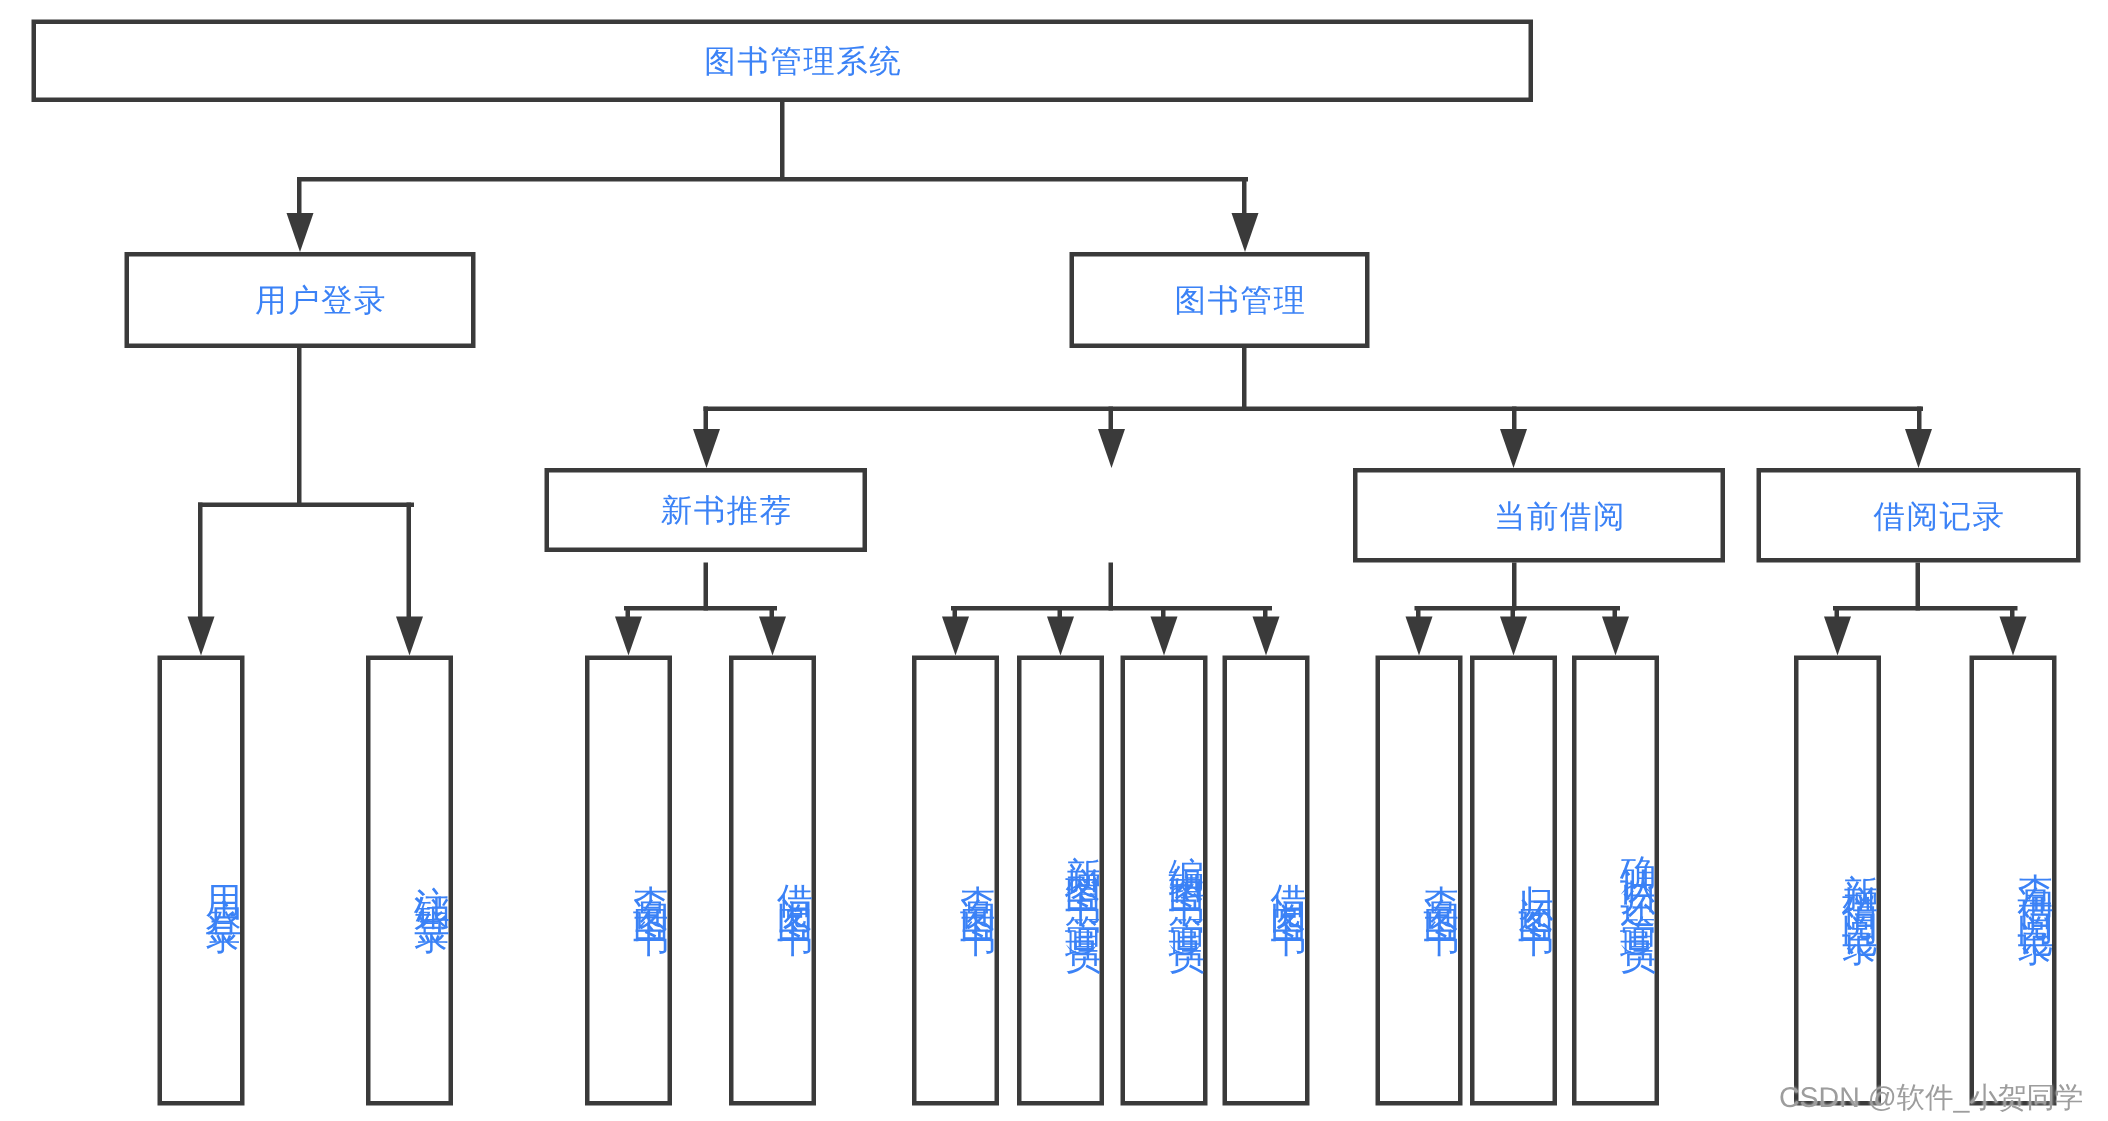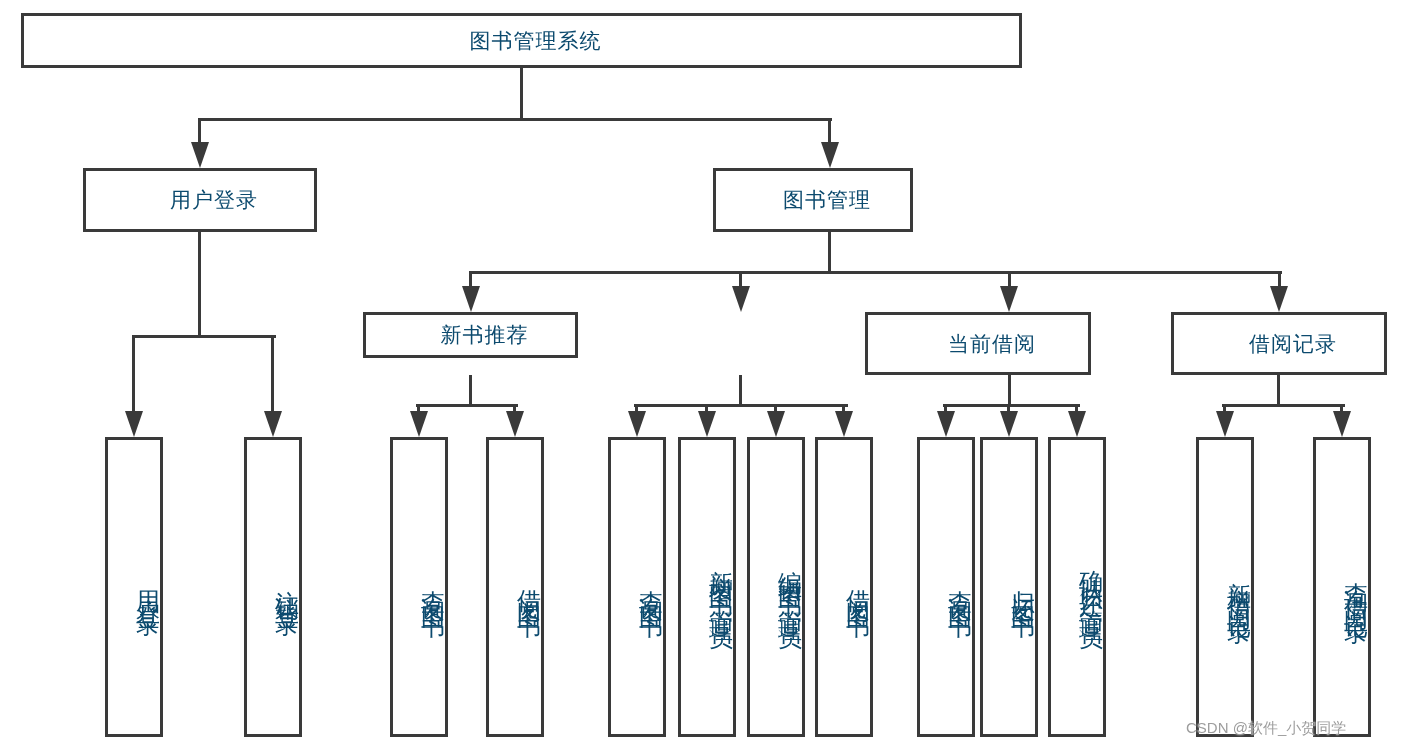--- a/index.html
+++ b/index.html
@@ -11,21 +11,21 @@
     overflow:hidden;
   }
   .box{
     position:absolute;
     box-sizing:border-box;
     border:3px solid #3a3a3a;
     background:#ffffff;
     display:flex;
     align-items:center;
     justify-content:center;
-    color:#0c4a6e;
+    color:#3b82f6;
     padding-left:28px;
   }
   .box.h span{
     font-size:21px;
     letter-spacing:1px;
     white-space:nowrap;
   }
   .box.v span{
     writing-mode:vertical-rl;
     text-orientation:mixed;
@@ -41,21 +41,21 @@
   .arrow{
     position:absolute;
     width:0;height:0;
     border-left:9px solid transparent;
     border-right:9px solid transparent;
     border-top:26px solid #3a3a3a;
   }
   .watermark{
     position:absolute;
     left:1186px;top:719px;
-    font-size:15px;
+    font-size:19px;
     color:#9d9d9d;
     text-shadow:0 0 2px #ffffff;
     white-space:nowrap;
   }
 </style>
 </head>
 <body>
 
 <div class="canvas">
 
@@ -63,24 +63,24 @@
     <span>图书管理系统</span>
   </div>
 
   <div class="box h" style="left:83px;top:168px;width:234px;height:64px">
     <span>用户登录</span>
   </div>
   <div class="box h" style="left:713px;top:168px;width:200px;height:64px">
     <span>图书管理</span>
   </div>
 
-  <div class="box h" style="left:363px;top:312px;width:215px;height:46px">
+  <div class="box h" style="left:363px;top:312px;width:215px;height:56px">
     <span>新书推荐</span>
   </div>
-  <div class="box h" style="left:865px;top:312px;width:226px;height:63px">
+  <div class="box h" style="left:902px;top:312px;width:248px;height:63px">
     <span>当前借阅</span>
   </div>
   <div class="box h" style="left:1171px;top:312px;width:216px;height:63px">
     <span>借阅记录</span>
   </div>
 
   <div class="box v" style="left:105px;top:437px;width:58px;height:300px">
     <span>用户登录</span>
   </div>
   <div class="box v" style="left:244px;top:437px;width:58px;height:300px">

